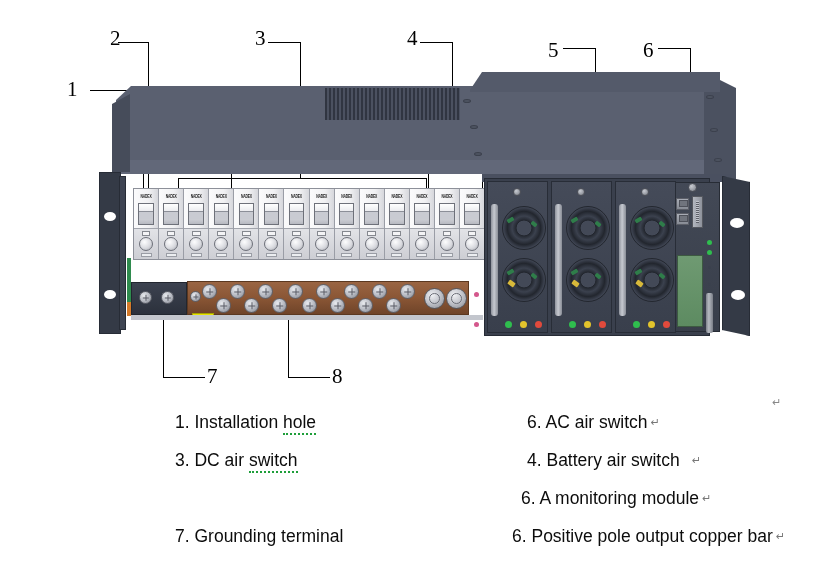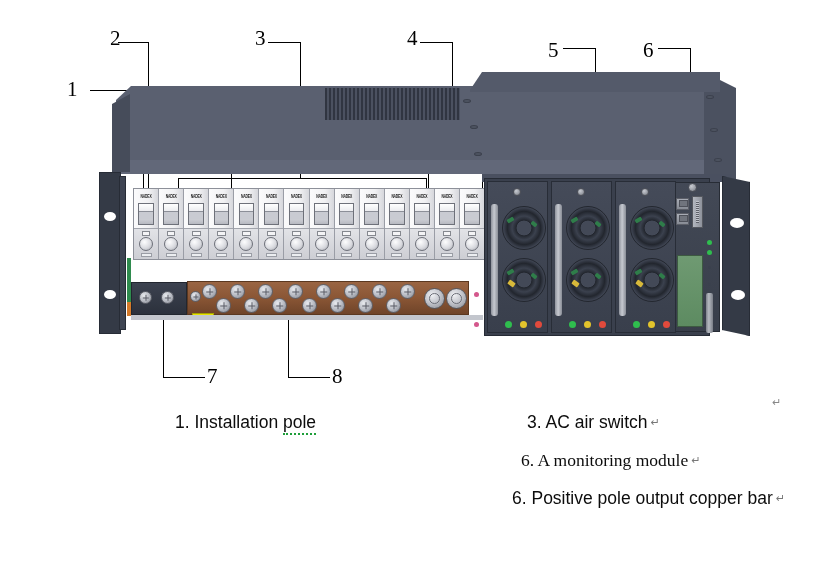--- a/index.html
+++ b/index.html
@@ -544,35 +544,46 @@
 
   <div class="bracket" style="left:722px; top:176px; width:28px; height:160px;
               clip-path: polygon(0 0, 28px 6px, 28px 160px, 0 154px);"></div>
   <div class="mount-hole" style="left:730px; top:218px; width:14px; height:10px;"></div>
   <div class="mount-hole" style="left:731px; top:290px; width:14px; height:10px;"></div>
 
   <div id="legend">
 
     <div class="legend-row">
       <div class="legend-item col-left">
-        <span>1. Installation <span class="spellcheck">pole</span></span>
+        <span>1. Installation <span class="spellcheck">hole</span></span>
       </div>
       <div class="legend-item col-right">
-        <span>3. AC air switch</span><span class="pilcrow">↵</span>
+        <span>6. AC air switch</span><span class="pilcrow">↵</span>
       </div>
     </div>
 
-
     <div class="legend-row">
-      <div class="legend-item col-right" style="left:521px;font-family:Liberation Serif, serif;">
+      <div class="legend-item col-left">
+        <span>3. DC air <span class="spellcheck">switch</span></span>
+      </div>
+      <div class="legend-item col-right">
+        <span>4. Battery air switch</span><span class="pilcrow" style="margin-left:12px;">↵</span>
+      </div>
+    </div>
+
+    <div class="legend-row">
+      <div class="legend-item col-right" style="left:521px;">
         <span>6. A monitoring module</span><span class="pilcrow">↵</span>
       </div>
     </div>
 
     <div class="legend-row">
+      <div class="legend-item col-left">
+        <span>7. Grounding terminal</span>
+      </div>
       <div class="legend-item col-right" style="left:512px;">
         <span>6. Positive pole output copper bar</span><span class="pilcrow">↵</span>
       </div>
     </div>
 
   </div>
 
   <div class="stray-pilcrow" style="left:772px; top:396px;">↵</div>
 
 <div class="rect-module" style="left: 487px; top: 181px; width: 61px; height: 152px;"></div>

